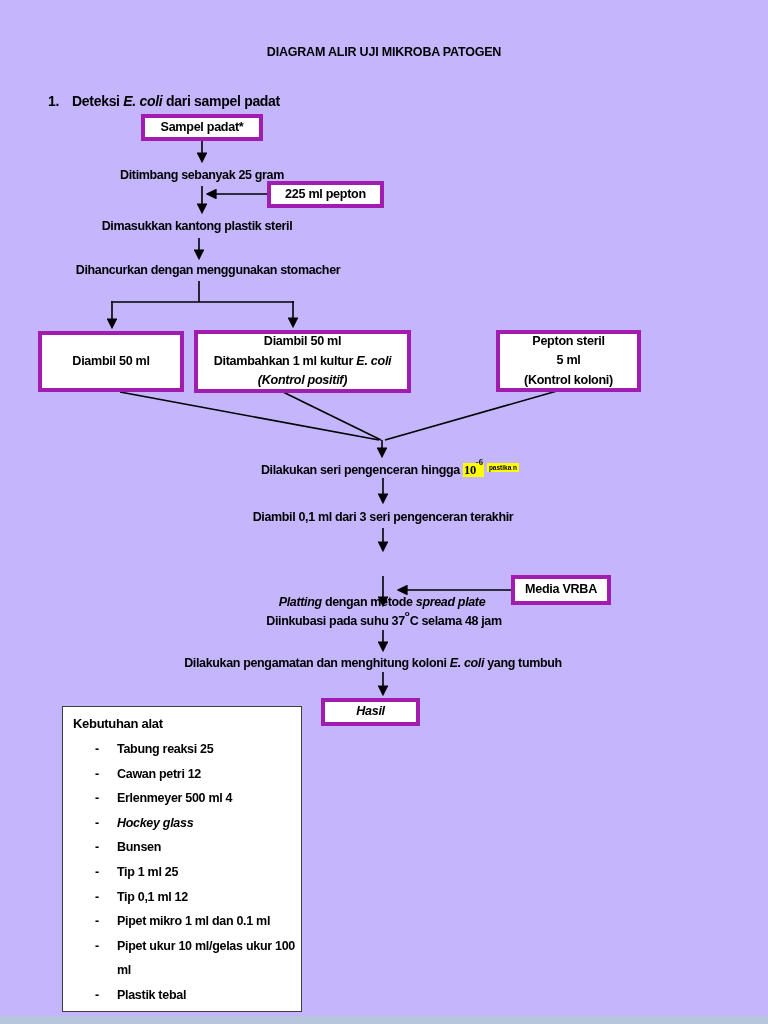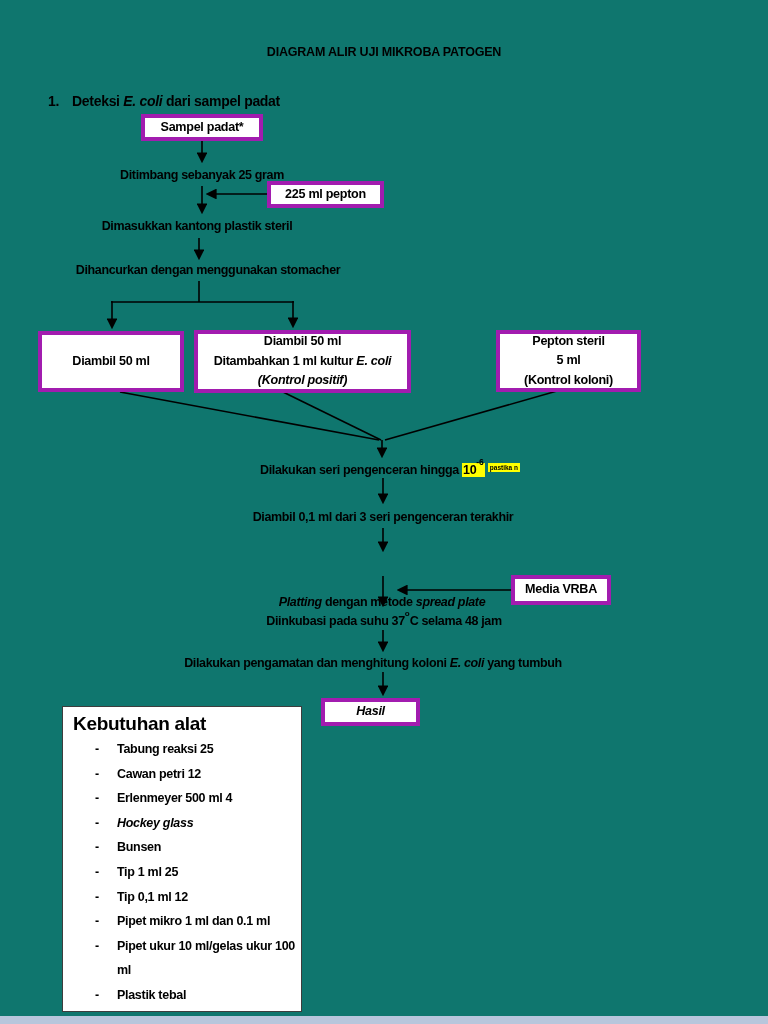--- a/index.html
+++ b/index.html
@@ -1,17 +1,17 @@
 <!DOCTYPE html>
 <html><head>
 <meta charset="utf-8">
 <style>
   html,body { margin:0; padding:0; background:#ffffff; }
   .page {
-    position:relative; width:768px; height:1024px; background:#0f766e;
+    position:relative; width:768px; height:1024px; background:#c4b5fd;
     font-family:"Liberation Sans", sans-serif; font-weight:700; color:#000;
     overflow:hidden;
   }
   .doc-title {
     position:absolute; left:384px; top:45px; transform:translateX(-50%);
     font-size:12.5px; letter-spacing:-0.2px; white-space:nowrap;
   }
   .section-heading {
     position:absolute; left:48px; top:93px; font-size:14px;
     letter-spacing:-0.3px; white-space:nowrap;
@@ -25,31 +25,31 @@
     display:flex; flex-direction:column; align-items:center; justify-content:center;
     text-align:center; font-size:12.6px; letter-spacing:-0.3px; line-height:19.5px;
     box-sizing:border-box; white-space:nowrap;
   }
   .label {
     position:absolute; transform:translateX(-50%); white-space:nowrap;
     font-size:12.5px; letter-spacing:-0.35px; line-height:15px;
   }
   sup.s6 { font-size:8.5px; position:relative; top:-4px; letter-spacing:0; }
   sup.deg { font-size:8px; position:relative; top:-4px; letter-spacing:0; }
-  .hl { background:#ffff00; padding:0 1px; }
+  .hl { background:#ffff00; padding:0 1px;font-family:Liberation Serif, serif; }
   .note {
     background:#ffff00; font-size:6.5px; letter-spacing:0; margin-left:3px;
     position:relative; top:-4px; padding:1px 2px; font-weight:700;
   }
   .equip-box {
     position:absolute; left:62px; top:706px; width:240px; height:306px;
     border:1.5px solid #3d3d3d; background:#fff; box-sizing:border-box;
     padding:7px 10px 0 10px;
   }
-  .equip-title { font-size:19px; letter-spacing:-0.3px; line-height:20px; }
+  .equip-title { font-size:13px; letter-spacing:-0.3px; line-height:20px; }
   .equip-list { margin:3px 0 0 0; padding:0; list-style:none;
     font-size:12.5px; letter-spacing:-0.3px; }
   .equip-list li { position:relative; padding-left:44px; line-height:24.6px; white-space:nowrap; }
   .equip-list li .dash { position:absolute; left:22px; }
   .equip-list li.wrap-justify { white-space:normal; width:178px; text-align:justify; }
   .footer-strip { position:absolute; left:0; bottom:0; width:768px; height:8px; background:#b8c6dc; }
 </style>
 </head>
 <body>
 

